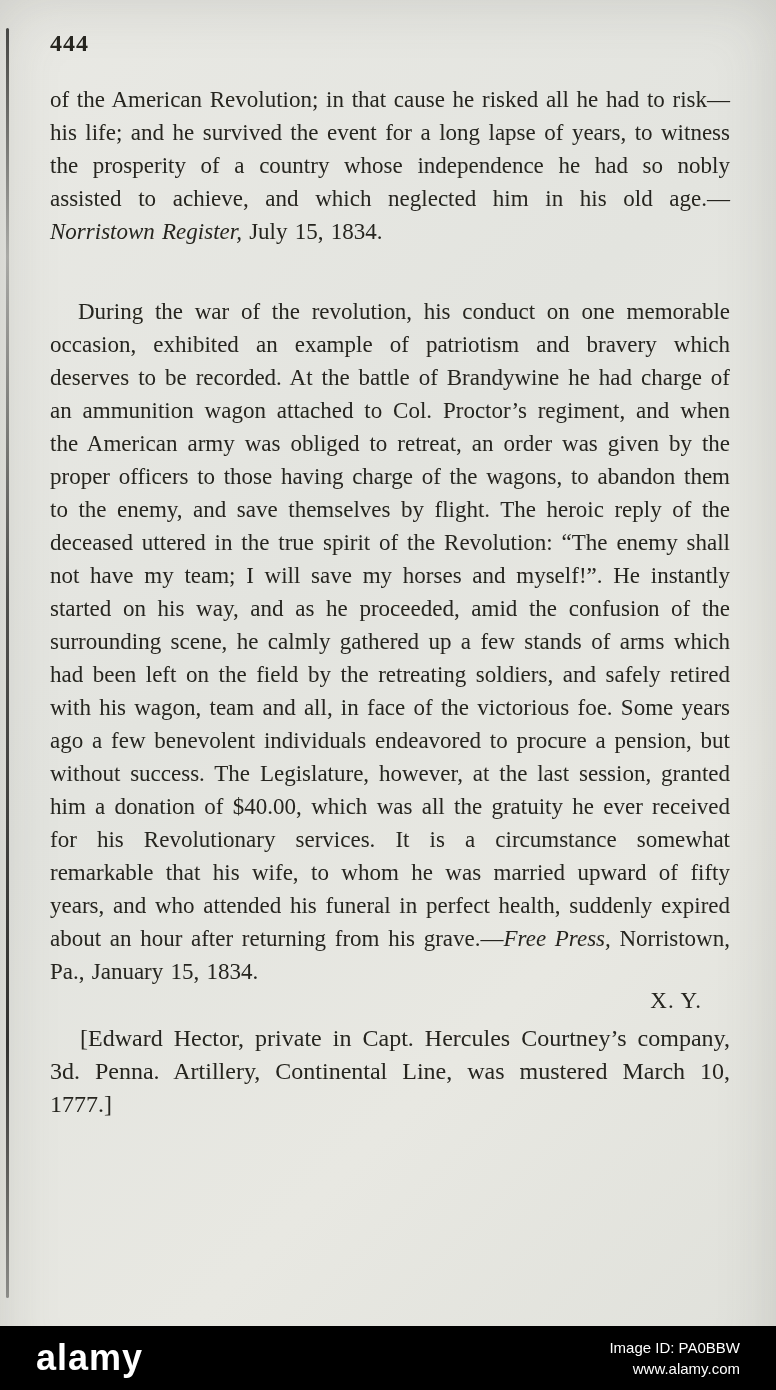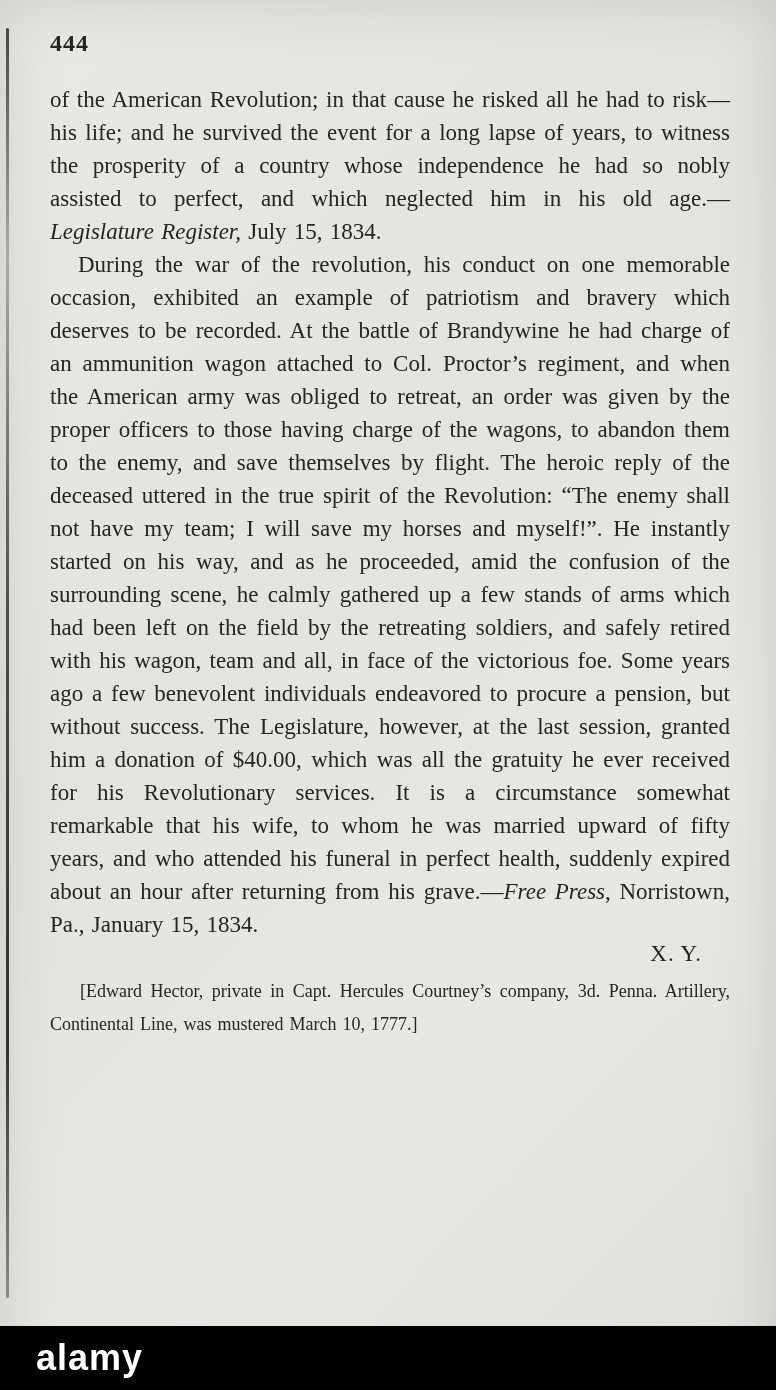--- a/index.html
+++ b/index.html
@@ -59,32 +59,33 @@
     font-size: 23px;
     line-height: 33px;
     text-align: justify;
     word-spacing: 1.5px;
   }
   .body-text p.para {
     margin: 0;
   }
   .body-text p.para.indent {
     text-indent: 28px;
+    margin-top: 47px;
   }
   .body-text em {
     font-style: italic;
   }
   .signature {
     font-size: 23px;
     text-align: right;
     padding-right: 28px;
     letter-spacing: 1px;
   }
   .editor-note {
-    font-size: 18px;
+    font-size: 24px;
     line-height: 33px;
     text-align: justify;
     text-indent: 30px;
     margin-top: 8px;
     word-spacing: 1.5px;
   }
   .watermark-bar {
     position: absolute;
     left: 0;
     right: 0;
@@ -120,27 +121,31 @@
 
   <div class="scan-edge-left"></div>
 
   <div class="page-inner">
 
     <div class="page-header">
       <span class="page-number">444</span>
     </div>
 
     <div class="body-text">
-        <p class="para"><span>of the American Revolution; in that cause he risked all he had to risk—his life; and he survived the event for a long lapse of years, to witness the prosperity of a country whose independence he had so nobly assisted to perfect, and which neglected him in his old age.—</span><em>Legislature Register,</em><span> July 15, 1834.</span></p>
+        <p class="para"><span>of the American Revolution; in that cause he risked all he had to risk—his life; and he survived the event for a long lapse of years, to witness the prosperity of a country whose independence he had so nobly assisted to achieve, and which neglected him in his old age.—</span><em>Norristown Register,</em><span> July 15, 1834.</span></p>
         <p class="para indent"><span>During the war of the revolution, his conduct on one memorable occasion, exhibited an example of patriotism and bravery which deserves to be recorded.  At the battle of Brandywine he had charge of an ammunition wagon attached to Col. Proctor’s regiment, and when the American army was obliged to retreat, an order was given by the proper officers to those having charge of the wagons, to abandon them to the enemy, and save themselves by flight.  The heroic reply of the deceased uttered in the true spirit of the Revolution: “The enemy shall not have my team; I will save my horses and myself!”.  He instantly started on his way, and as he proceeded, amid the confusion of the surrounding scene, he calmly gathered up a few stands of arms which had been left on the field by the retreating soldiers, and safely retired with his wagon, team and all, in face of the victorious foe.  Some years ago a few benevolent individuals endeavored to procure a pension, but without success.  The Legislature, however, at the last session, granted him a donation of $40.00, which was all the gratuity he ever received for his Revolutionary services.  It is a circumstance somewhat remarkable that his wife, to whom he was married upward of fifty years, and who attended his funeral in perfect health, suddenly expired about an hour after returning from his grave.—</span><em>Free Press,</em><span> Norristown, Pa., January 15, 1834.</span></p>
       </div>
 
     <div class="signature">X. Y.</div>
 
     <p class="editor-note">[Edward Hector, private in Capt. Hercules Courtney’s company, 3d. Penna. Artillery, Continental Line, was mustered March 10, 1777.]</p>
 
   </div>
 
   <div class="watermark-bar">
     <div class="alamy-logo">alamy</div>
+    <div class="watermark-meta">
+      <div>Image ID: PA0BBW</div>
+      <div>www.alamy.com</div>
+    </div>
   </div>
 
 </div>
 
 </body></html>

